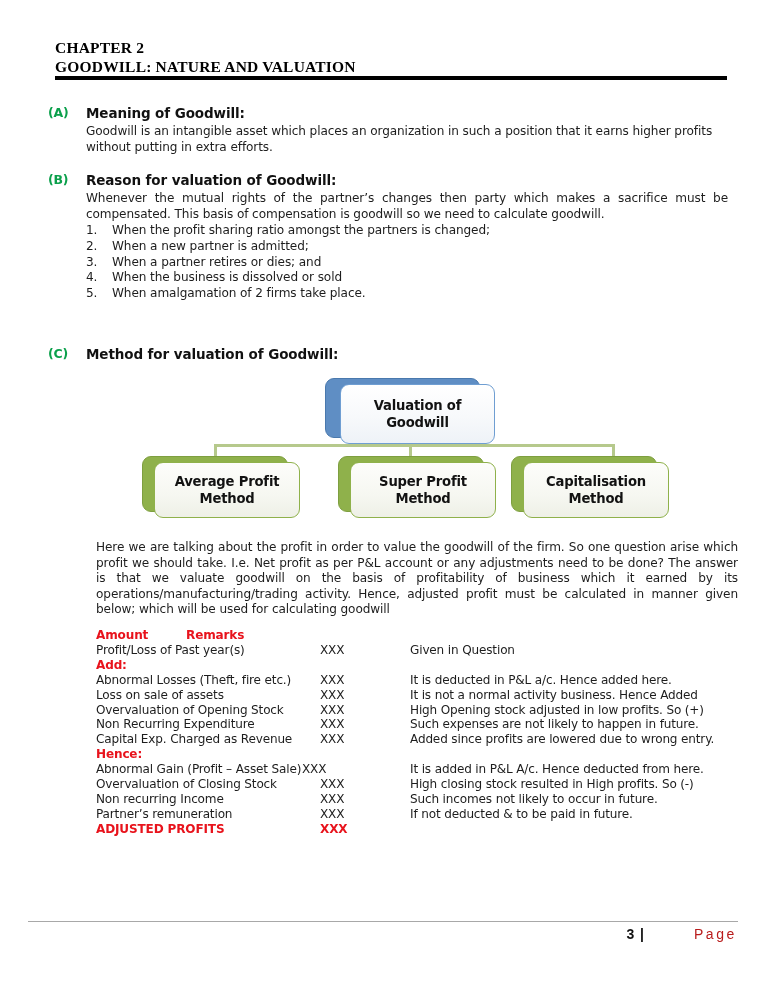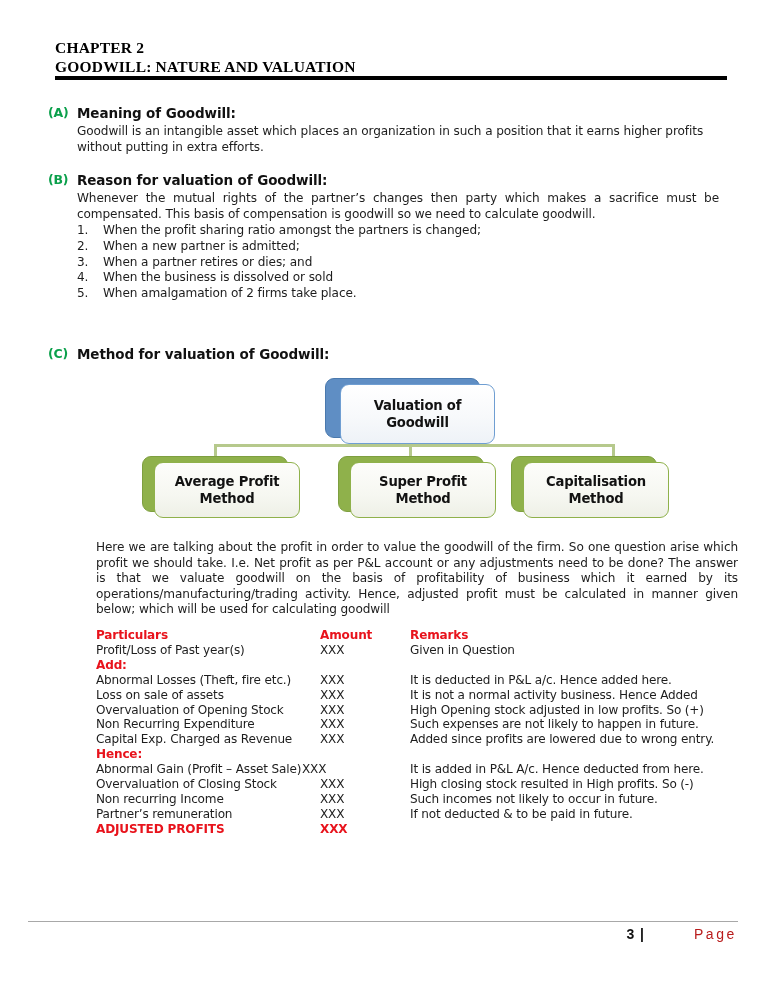--- a/index.html
+++ b/index.html
@@ -60,21 +60,21 @@
     left: 0;
     top: 0;
     width: 44px;
     font-family: "DejaVu Sans", sans-serif;
     font-weight: bold;
     font-size: 12.5px;
     color: #0ba04b;
     letter-spacing: -0.2px;
   }
   .sec-body {
-    margin-left: 29px;
+    margin-left: 38px;
   }
   .sec-title {
     font-family: "DejaVu Sans", sans-serif;
     font-weight: bold;
     font-size: 13.5px;
     color: #111;
     letter-spacing: -0.1px;
     margin-bottom: 3px;
   }
   .sec-para {
@@ -290,21 +290,20 @@
       <div class="front" style="white-space:pre-line;">Capitalisation
 Method</div>
     </div>
   </div>
 
   <div class="sec-para justify" style="position:absolute; left:96px; top:540px; width:642px;">Here we are talking about the profit in order to value the goodwill of the firm. So one question arise which profit we should take. I.e. Net profit as per P&amp;L account or any adjustments need to be done? The answer is that we valuate goodwill on the basis of profitability of business which it earned by its operations/manufacturing/trading activity. Hence, adjusted profit must be calculated in manner given below; which will be used for calculating goodwill</div>
 
   <div class="tbl">
 
     <div class="trow">
-      <div class="c-part hdr">Particulars</div>
       <div class="c-amt hdr">Amount</div>
       <div class="c-rem hdr">Remarks</div>
     </div>
 
     <div class="trow">
       <div class="c-part">Profit/Loss of Past year(s)</div>
       <div class="c-amt">XXX</div>
       <div class="c-rem">Given in Question</div>
     </div>
 

